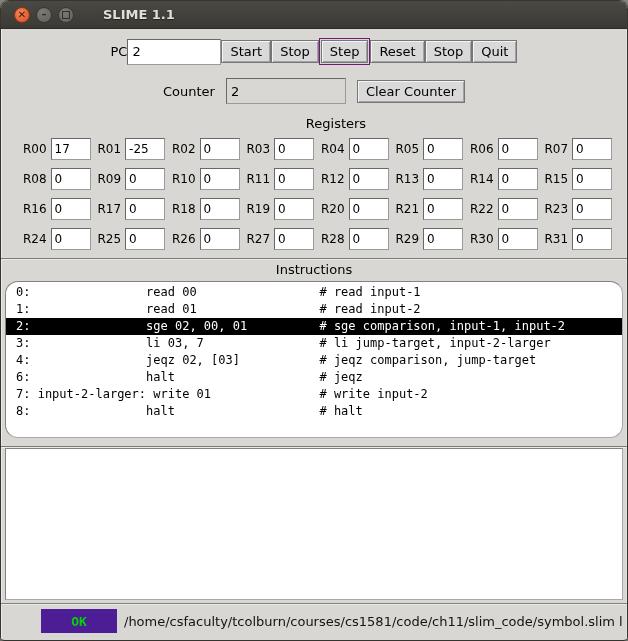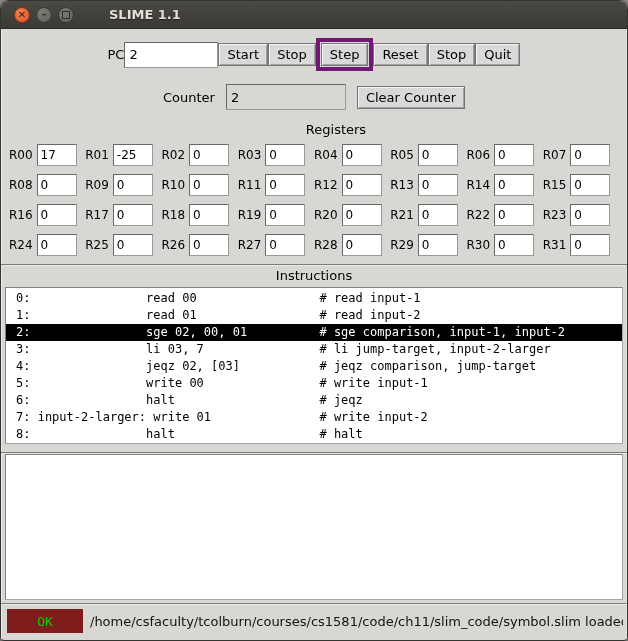--- a/index.html
+++ b/index.html
@@ -6,62 +6,62 @@
   .window{width:628px;height:641px;box-sizing:border-box;border-radius:9px 9px 4px 4px;
     border:1px solid #35342f;overflow:hidden;background:#d9d7d3;box-shadow:0 2px 8px rgba(0,0,0,.45);}
   
   .titlebar{height:28px;background:linear-gradient(#4b4943,#3a3934);display:flex;align-items:center;
     padding-left:13px;border-bottom:1px solid #2c2b27;box-sizing:border-box;}
   .wbtn{width:16px;height:16px;border-radius:50%;margin-right:6px;display:flex;align-items:center;
     justify-content:center;font-size:10px;line-height:1;cursor:default;box-sizing:border-box;}
   .wbtn.close{background:radial-gradient(circle at 35% 30%,#f08454,#dd5026);border:1px solid #8e3518;color:#46180a;font-weight:bold;}
   .wbtn.plain{background:radial-gradient(circle at 35% 30%,#7b7a73,#61605a);border:1px solid #393833;color:#2e2d29;font-weight:bold;}
   .wbtn.plain .sq{width:6px;height:6px;border:1.5px solid #2e2d29;display:block;}
-  .title{color:#e3dfd6;font-weight:bold;font-size:13px;margin-left:29px;text-shadow:0 1px 1px rgba(0,0,0,.5);}
+  .title{color:#e3dfd6;font-weight:bold;font-size:13px;margin-left:23px;text-shadow:0 1px 1px rgba(0,0,0,.5);}
   
   .appbody{height:612px;box-sizing:border-box;display:flex;flex-direction:column;
     box-shadow:inset 1px 0 0 #edebe7,inset -1px 0 0 #e4e2de;}
   .row-center{display:flex;align-items:center;justify-content:center;}
   .lbl{font-size:13px;color:#000;}
   .entry{box-sizing:border-box;height:26px;background:#fff;border:1px solid #9a9a9a;
     border-top-color:#686868;border-left-color:#686868;font-family:"DejaVu Sans","Liberation Sans",sans-serif;
     font-size:13px;color:#000;padding:2px 4px;outline:none;}
   .entry.gray{background:#d9d7d3;}
   .btn{box-sizing:border-box;background:#d9d9d9;border:1px solid #767676;
     box-shadow:inset 1px 1px 0 #f4f4f4,inset -1px -1px 0 #a2a2a2;
     font-family:"DejaVu Sans","Liberation Sans",sans-serif;font-size:13px;color:#000;
     padding:3px 8px;cursor:default;}
-  .default-ring{border:4px solid #701a75;padding:1px;display:inline-flex;background:transparent;}
+  .default-ring{border:1px solid #701a75;padding:1px;display:inline-flex;background:transparent;}
   .pc-row{margin-top:9px;}
   .pc-row .entry{width:94px;}
   .counter-row{margin-top:13px;gap:11px;}
   .counter-row .entry{width:120px;}
   .section-title{text-align:center;font-size:13px;color:#000;}
   .reg-title{margin-top:12px;padding-left:44px;}
-  .reg-grid{display:grid;grid-template-columns:repeat(8,1fr);row-gap:8px;margin:7px 8px 0 8px;}
+  .reg-grid{display:grid;grid-template-columns:repeat(8,1fr);row-gap:8px;margin:7px 8px 0 22px;}
   .reg{display:flex;align-items:center;gap:4px;}
   .reg-label{font-size:12px;color:#000;white-space:nowrap;}
   .reg-entry{box-sizing:border-box;width:40px;height:22px;background:#fff;border:1px solid #9a9a9a;
     border-top-color:#686868;border-left-color:#686868;font-size:12px;
     font-family:"DejaVu Sans","Liberation Sans",sans-serif;padding:1px 3px;outline:none;}
   .sep{height:0;border-top:1px solid #7d7b76;box-shadow:0 1px 0 #eceae6;margin-top:8px;}
   .list-heading{padding:3px 0 3px 0;}
   .listbox{margin:1px 4px 0 4px;background:#fff;border:1px solid #828282;border-right-color:#a8a8a8;
     border-bottom-color:#a8a8a8;font-family:"DejaVu Sans Mono","Liberation Mono",monospace;
     font-size:12px;color:#000;overflow:hidden;box-sizing:border-box;}
-  .instr-list{height:157px;padding-top:2px;}
+  .instr-list{height:157px;padding-top:2px;border-radius:13px;}
   .data-list{flex:1;margin-bottom:3px;}
   .instr-row{height:17px;line-height:17px;white-space:pre;padding-left:10px;}
   .instr-row.selected{background:#000;color:#fff;}
   
   .statusbar{border-top:1px solid #83817c;box-shadow:inset 0 1px 0 #eceae6;
     display:flex;align-items:center;padding:5px 4px 8px 6px;}
-  .status-box{width:76px;height:24px;background:#7f1d1d;color:#00d400;display:flex;align-items:center;
+  .status-box{width:76px;height:24px;background:#4c1d95;color:#00d400;display:flex;align-items:center;
     justify-content:center;font-family:"DejaVu Sans Mono","Liberation Mono",monospace;
-    font-size:13px;font-weight:normal;flex:none;}
+    font-size:13px;font-weight:bold;flex:none;margin-left:34px;}
   .status-msg{margin-left:7px;font-size:13px;color:#131313;white-space:nowrap;overflow:hidden;}
 </style>
 </head>
 <body>
 
 <div class="window">
 
   <div class="titlebar">
     <span class="wbtn close">✕</span>
     <span class="wbtn plain">–</span>
@@ -225,21 +225,20 @@
     </div>
 
     <div class="sep"></div>
     <div class="section-title list-heading">Instructions</div>
     <div class="listbox instr-list">
       <div class="instr-row">0:                read 00                 # read input-1</div>
       <div class="instr-row">1:                read 01                 # read input-2</div>
       <div class="instr-row selected">2:                sge 02, 00, 01          # sge comparison, input-1, input-2</div>
       <div class="instr-row">3:                li 03, 7                # li jump-target, input-2-larger</div>
       <div class="instr-row">4:                jeqz 02, [03]           # jeqz comparison, jump-target</div>
-      <div class="instr-row">5:                write 00                # write input-1</div>
       <div class="instr-row">6:                halt                    # jeqz</div>
       <div class="instr-row">7: input-2-larger: write 01               # write input-2</div>
       <div class="instr-row">8:                halt                    # halt</div>
     </div>
 
     <div class="sep"></div>
     <div class="listbox data-list"></div>
 
     <div class="statusbar">
       <div class="status-box">OK</div>

